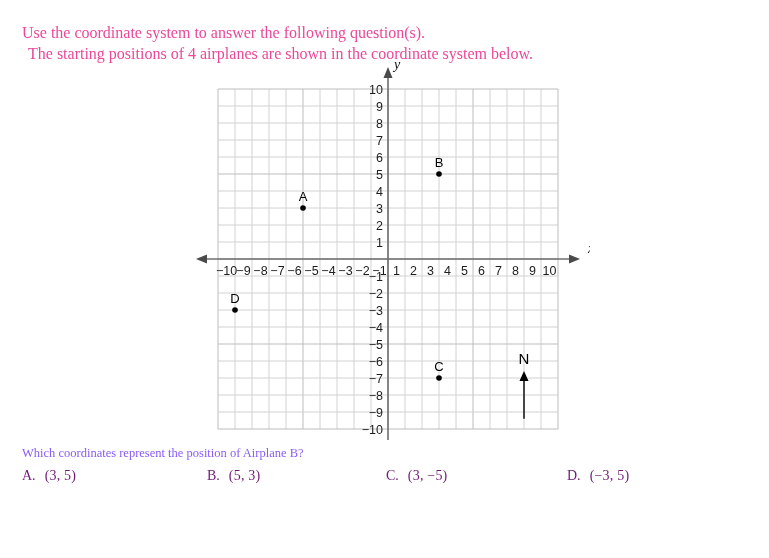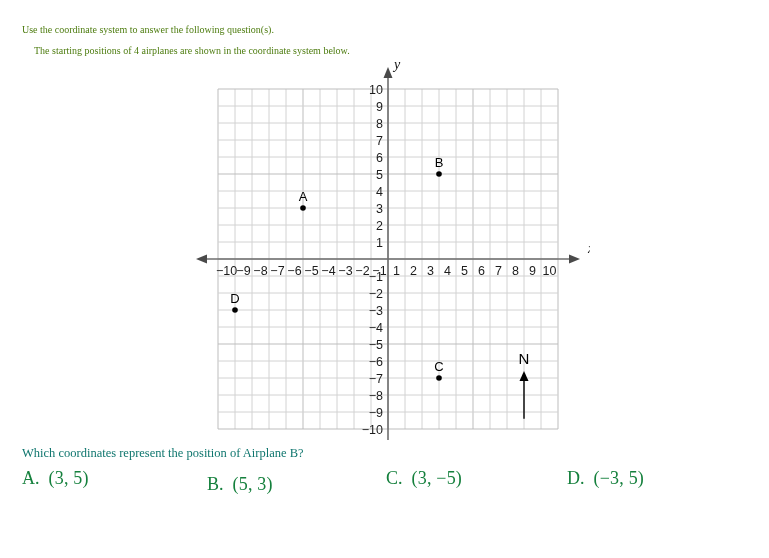--- a/index.html
+++ b/index.html
@@ -14,49 +14,49 @@
     position: relative;
     font-family: "Liberation Serif", serif;
     color: #1a1a1a;
     overflow: hidden;
   }
 
   
   .prompt-line {
     position: absolute;
     font-family: "Liberation Serif", serif;
-    font-size: 10px;
-    color: #4d7c0f;
+    font-size: 16px;
+    color: #ec4899;
     white-space: nowrap;
   }
   #prompt-1 { left: 22px; top: 24px; }
-  #prompt-2 { left: 34px; top: 45px; }
+  #prompt-2 { left: 28px; top: 45px; }
 
   
   #question-text {
     position: absolute;
     left: 22px;
     top: 446px;
     font-family: "Liberation Serif", serif;
     font-size: 12.5px;
-    color: #0f766e;
+    color: #8b5cf6;
     white-space: nowrap;
   }
   .choice {
     position: absolute;
     top: 468px;
     font-family: "Liberation Serif", serif;
-    font-size: 18px;
-    color: #15803d;
+    font-size: 14px;
+    color: #701a75;
     white-space: nowrap;
   }
   .choice .ch-letter { margin-right: 9px; }
   .choice .ch-value  { letter-spacing: 0.2px; }
   #choice-0 { left: 22px; }
-  #choice-1 { left: 207px; margin-top: 6px; }
+  #choice-1 { left: 207px; }
   #choice-2 { left: 386px; }
   #choice-3 { left: 567px; }
 
   
   #graph {
     position: absolute;
     left: 190px;
     top: 60px;
     width: 400px;
     height: 380px;

